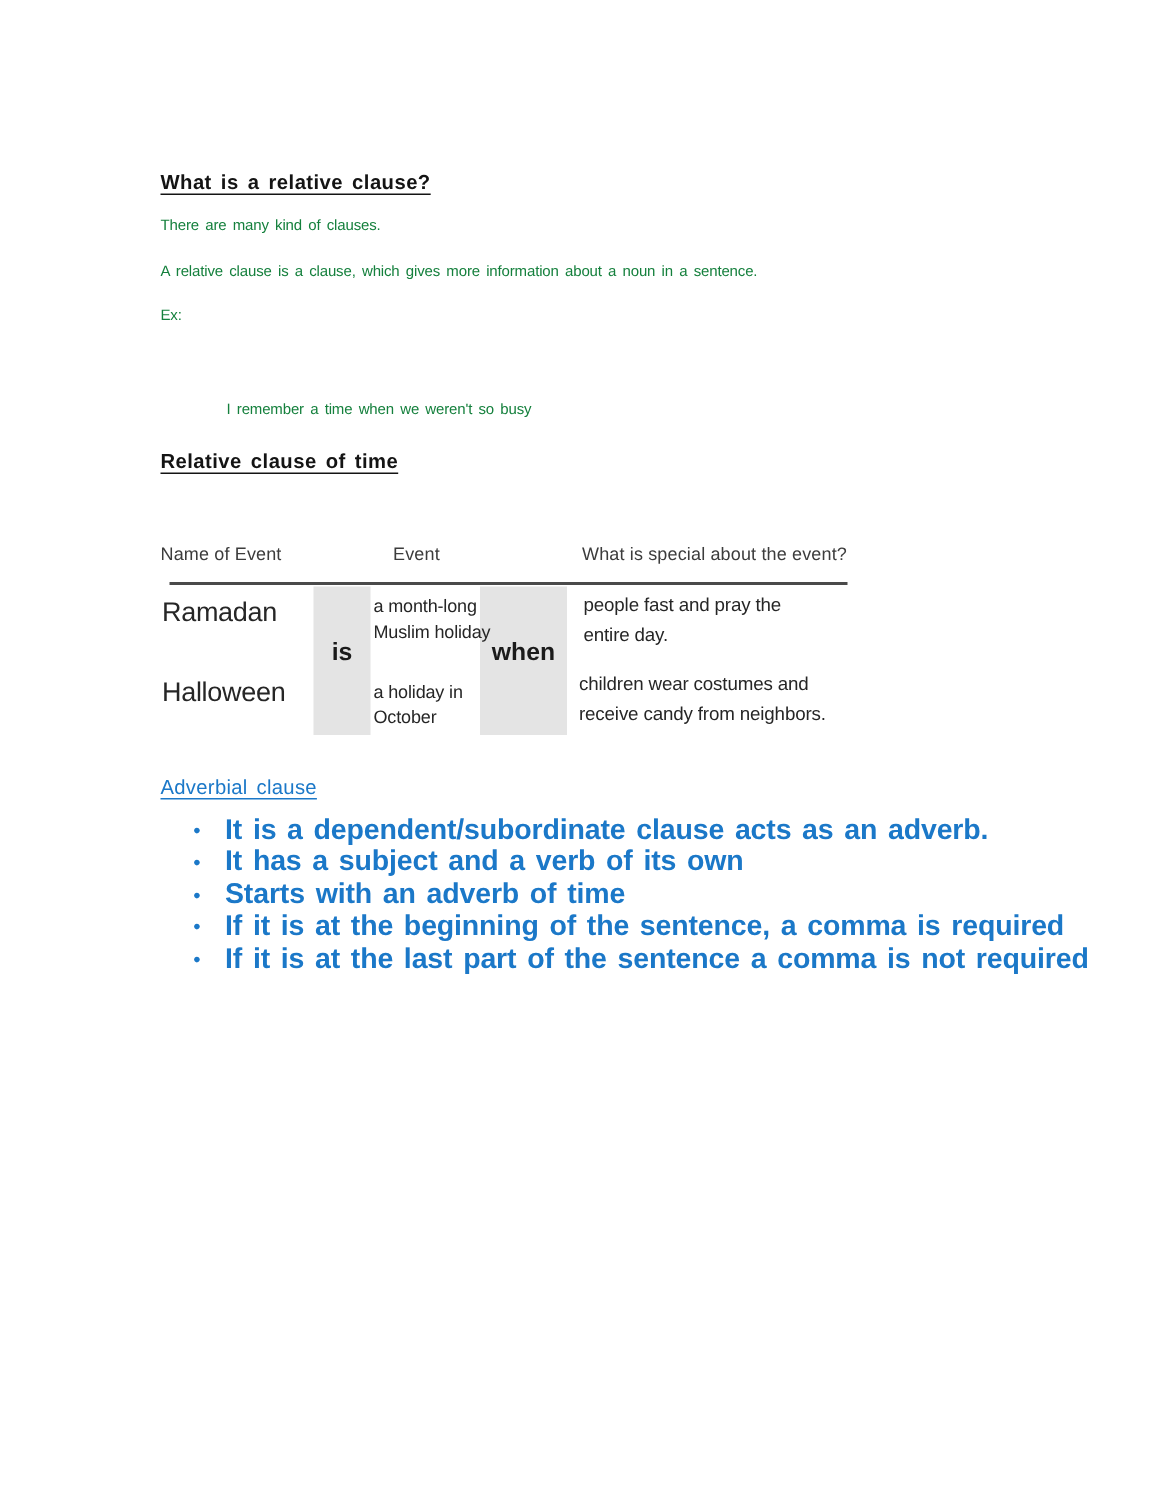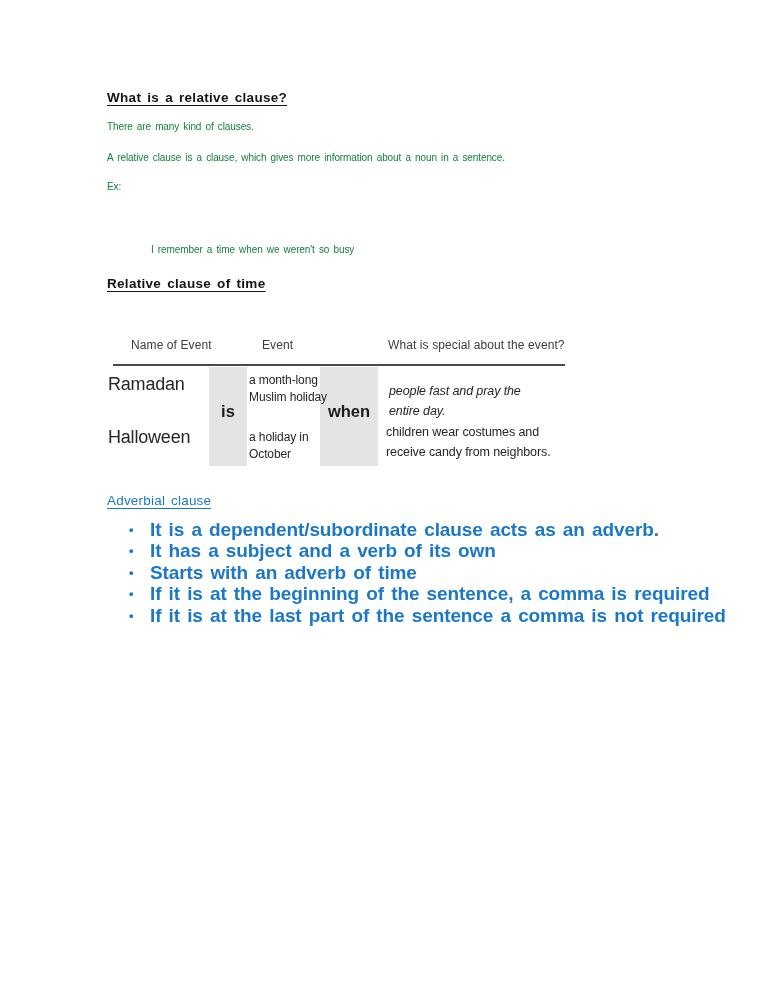--- a/index.html
+++ b/index.html
@@ -4,20 +4,21 @@
 <style>
   html, body { margin: 0; padding: 0; background: #ffffff; }
   .page {
     position: relative;
     width: 768px;
     height: 871px;
     background: #ffffff;
     overflow: hidden;
     color: #1e1e1e;
     font-family: "Liberation Sans", "DejaVu Sans", sans-serif;
+    margin-top: 24px;
   }
   .t { position: absolute; white-space: nowrap; }
 
   
   .body-line {
     font-size: 10px;
     letter-spacing: -0.1px;
     word-spacing: 1.5px;
     color: #15803d;
   }
@@ -91,39 +92,39 @@
   <div class="t body-line" style="left:107px; top:152px;">A relative clause is a clause, which gives more information about a noun in a sentence.</div>
 
   <div class="t body-line" style="left:107px; top:181px;">Ex:</div>
 
 
   <div class="t body-line" style="left:151px; top:244px;">I remember a time when we weren't so busy</div>
 
   <div class="t heading" style="left:107px; top:276px;">Relative clause of time</div>
 
   <div class="figure">
-    <div class="fig-h" style="left:24px; top:4px;text-align:center;">Name of Event</div>
+    <div class="fig-h" style="left:0; top:4px;text-align:center;">Name of Event</div>
     <div class="fig-h" style="left:155px; top:4px;">Event</div>
     <div class="fig-h" style="left:281px; top:4px;">What is special about the event?</div>
 
     <div class="rule"></div>
 
     <div class="shade shade1" style="background: rgb(228, 228, 228);"></div>
     <div class="shade shade2" style="background: rgb(228, 228, 228);"></div>
 
     <div class="cell cell-name" style="left:1px; top:40px;">Ramadan</div>
 
     <div class="cell cell-event" style="left:142px; top:38px; width:90px;">a month-long
 Muslim holiday</div>
 
     <div class="cell cell-conn" style="left:102px; top:68px; width:38px;">is</div>
 
     <div class="cell cell-conn" style="left:213px; top:68px; width:58px;">when</div>
 
-    <div class="cell cell-special" style="left:282px; top:48px;font-style:italic;">people fast and pray the
+    <div class="cell cell-special" style="left:282px; top:36px;">people fast and pray the
 entire day.</div>
 
     <div class="cell cell-name" style="left:1px; top:93px;">Halloween</div>
 
     <div class="cell cell-event" style="left:142px; top:95px; width:90px;">a holiday in
 October</div>
 
     <div class="cell cell-special" style="left:279px; top:89px;">children wear costumes and
 receive candy from neighbors.</div>
   </div>

